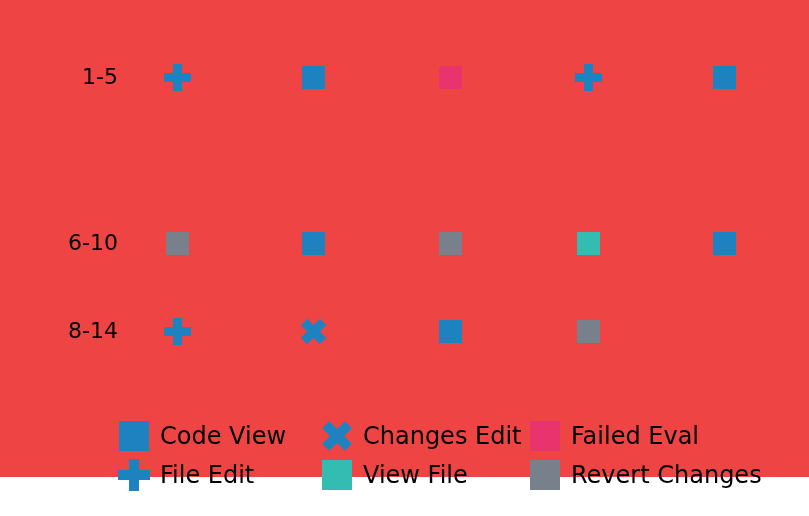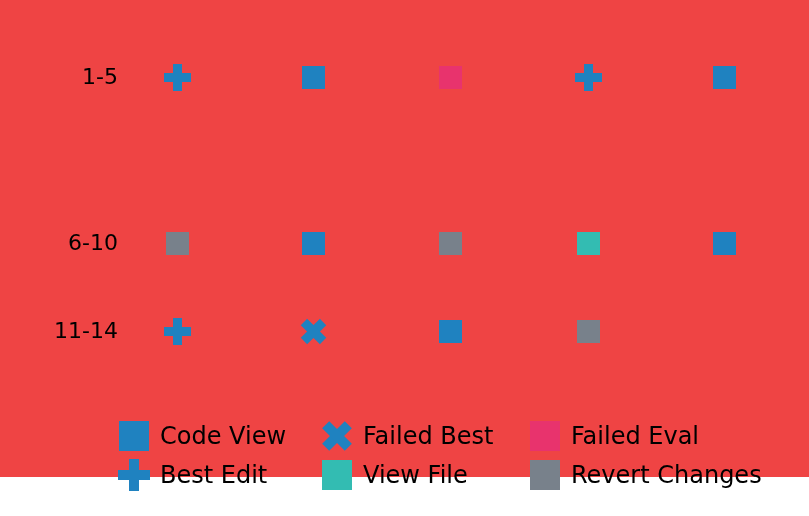--- a/index.html
+++ b/index.html
@@ -211,21 +211,21 @@
           <div class="marker square" style="color: rgb(120, 129, 139);"></div>
         </div>
         <div class="cell" style="left: 568px;">
           <div class="marker square" style="color: rgb(51, 188, 178);"></div>
         </div>
         <div class="cell" style="left: 704px;">
           <div class="marker square" style="color: rgb(31, 130, 192);"></div>
         </div>
       </div>
       <div class="row" style="top: 311px;">
-        <div class="row-label">11-14</div>
+        <div class="row-label">8-14</div>
         <div class="cell" style="left: 157px;">
           <div class="marker plus" style="color: rgb(31, 130, 192);"></div>
         </div>
         <div class="cell" style="left: 293px;">
           <div class="marker cross" style="color: rgb(31, 130, 192);"></div>
         </div>
         <div class="cell" style="left: 430px;">
           <div class="marker square" style="color: rgb(31, 130, 192);"></div>
         </div>
         <div class="cell" style="left: 568px;">
@@ -239,33 +239,33 @@
       <div class="legend-entry" style="left: 117px; top: 9px;">
         <div class="legend-swatch">
           <div class="marker square" style="color: rgb(31, 130, 192);"></div>
         </div>
         <div class="legend-label">Code View</div>
       </div>
       <div class="legend-entry" style="left: 320px; top: 9px;">
         <div class="legend-swatch">
           <div class="marker cross" style="color: rgb(31, 130, 192);"></div>
         </div>
-        <div class="legend-label">Failed Best</div>
+        <div class="legend-label">Changes Edit</div>
       </div>
       <div class="legend-entry" style="left: 528px; top: 9px;">
         <div class="legend-swatch">
           <div class="marker square" style="color: rgb(232, 51, 109);"></div>
         </div>
         <div class="legend-label">Failed Eval</div>
       </div>
       <div class="legend-entry" style="left: 117px; top: 48px;">
         <div class="legend-swatch">
           <div class="marker plus" style="color: rgb(31, 130, 192);"></div>
         </div>
-        <div class="legend-label">Best Edit</div>
+        <div class="legend-label">File Edit</div>
       </div>
       <div class="legend-entry" style="left: 320px; top: 48px;">
         <div class="legend-swatch">
           <div class="marker square" style="color: rgb(51, 188, 178);"></div>
         </div>
         <div class="legend-label">View File</div>
       </div>
       <div class="legend-entry" style="left: 528px; top: 48px;">
         <div class="legend-swatch">
           <div class="marker square" style="color: rgb(120, 129, 139);"></div>

